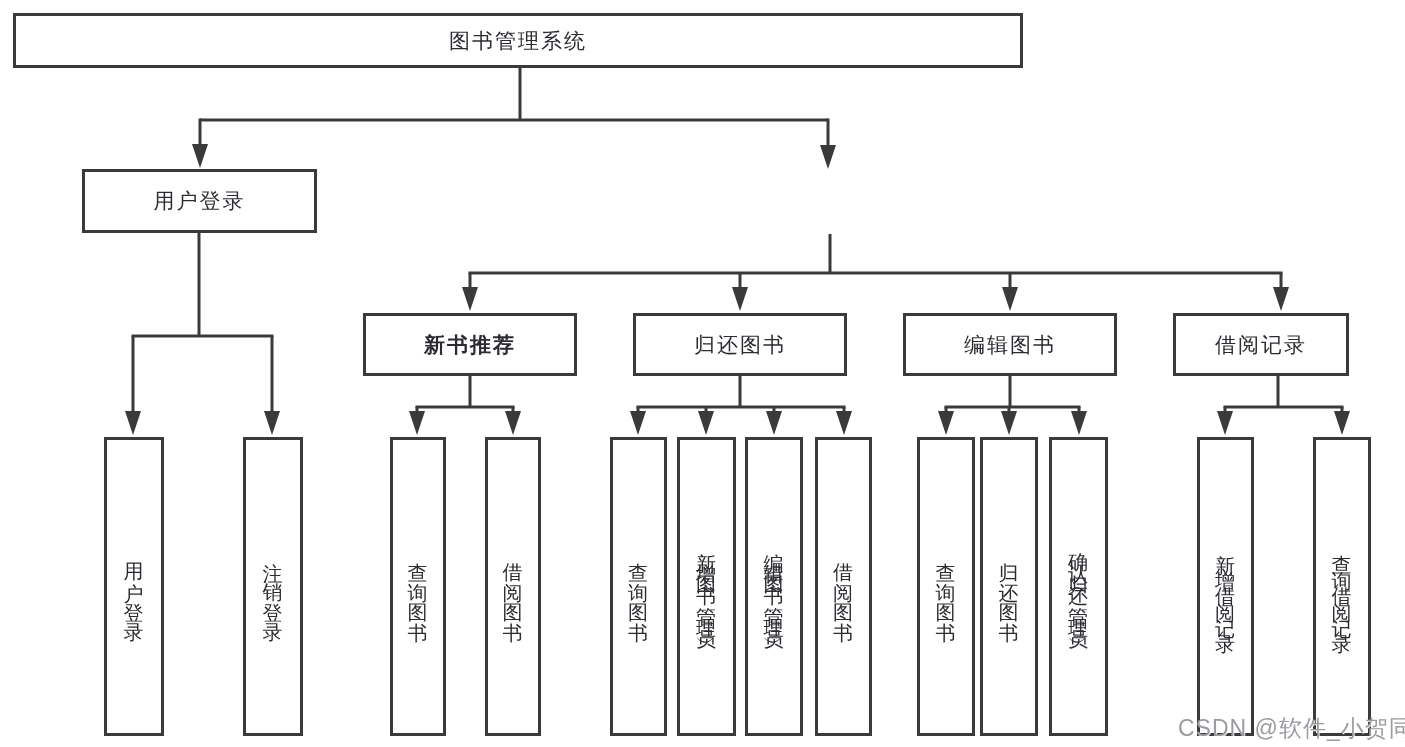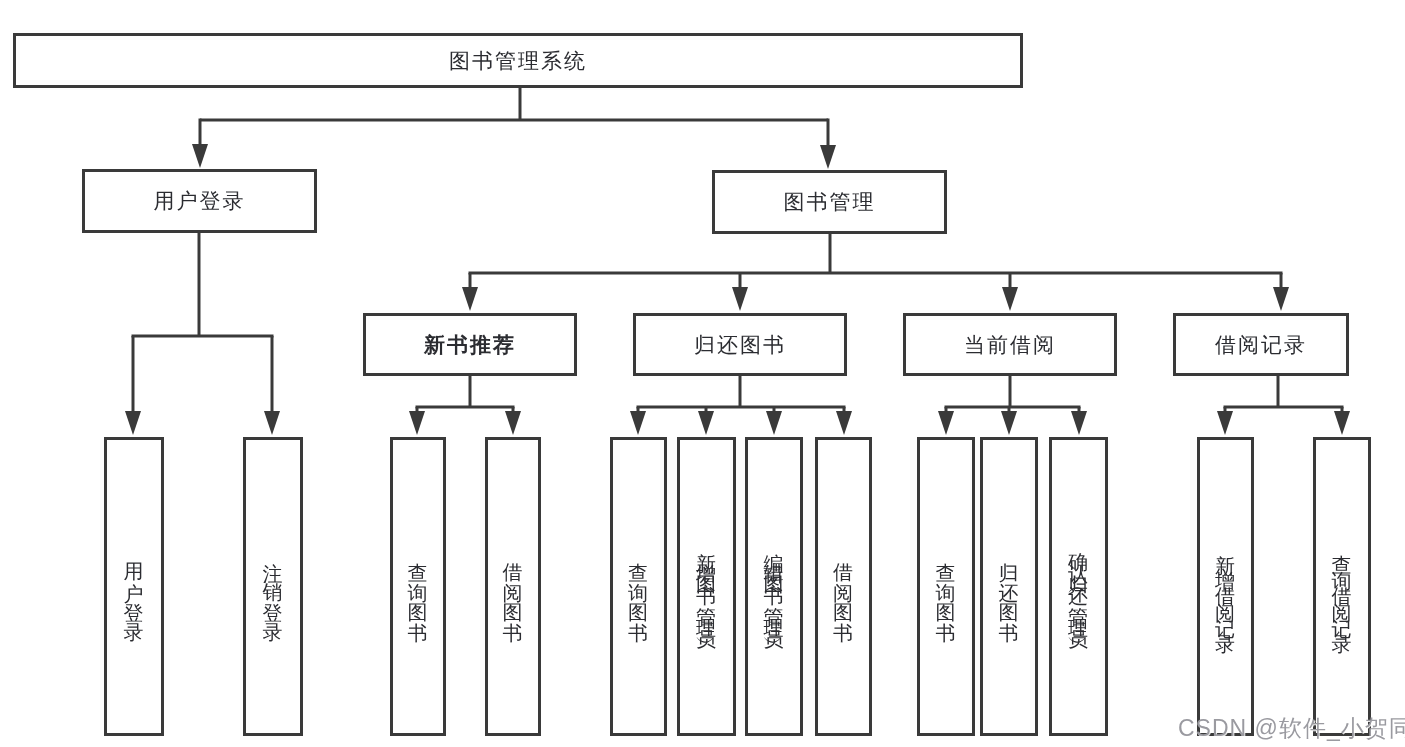--- a/index.html
+++ b/index.html
@@ -152,39 +152,36 @@
       <path d="M1223.5,407 L1343.5,407"></path>
       <path d="M1225,407 L1225,413"></path>
       <path d="M1342,407 L1342,413"></path>
     </g>
     <g fill="#3a3a3a">
       <polygon points="1217,411 1233,411 1225,435"></polygon>
       <polygon points="1334,411 1350,411 1342,435"></polygon>
     </g>
   </svg>
 
-  <div class="box" style="left:13px; top:13px; width:1010px; height:55px;margin-top:20px;">
+  <div class="box" style="left:13px; top:13px; width:1010px; height:55px;">
     <span class="hlabel">图书管理系统</span>
   </div>
 
   <div class="box" style="left:82px; top:169px; width:235px; height:64px;">
     <span class="hlabel">用户登录</span>
   </div>
-  <div class="box" style="left:712px; top:170px; width:235px; height:64px;">
-    <span class="hlabel">图书管理</span>
-  </div>
 
   <div class="box" style="left:363px; top:313px; width:214px; height:63px;font-weight:bold;">
     <span class="hlabel">新书推荐</span>
   </div>
   <div class="box" style="left:633px; top:313px; width:214px; height:63px;">
     <span class="hlabel">归还图书</span>
   </div>
   <div class="box" style="left:903px; top:313px; width:214px; height:63px;">
-    <span class="hlabel">当前借阅</span>
+    <span class="hlabel">编辑图书</span>
   </div>
   <div class="box" style="left:1173px; top:313px; width:176px; height:63px;">
     <span class="hlabel">借阅记录</span>
   </div>
 
   <div class="box" style="left:104px; top:437px; width:60px; height:299px;">
     <span class="vlabel v4">用户登录</span>
   </div>
   <div class="box" style="left:243px; top:437px; width:60px; height:299px;">
     <span class="vlabel v4">注销登录</span>

